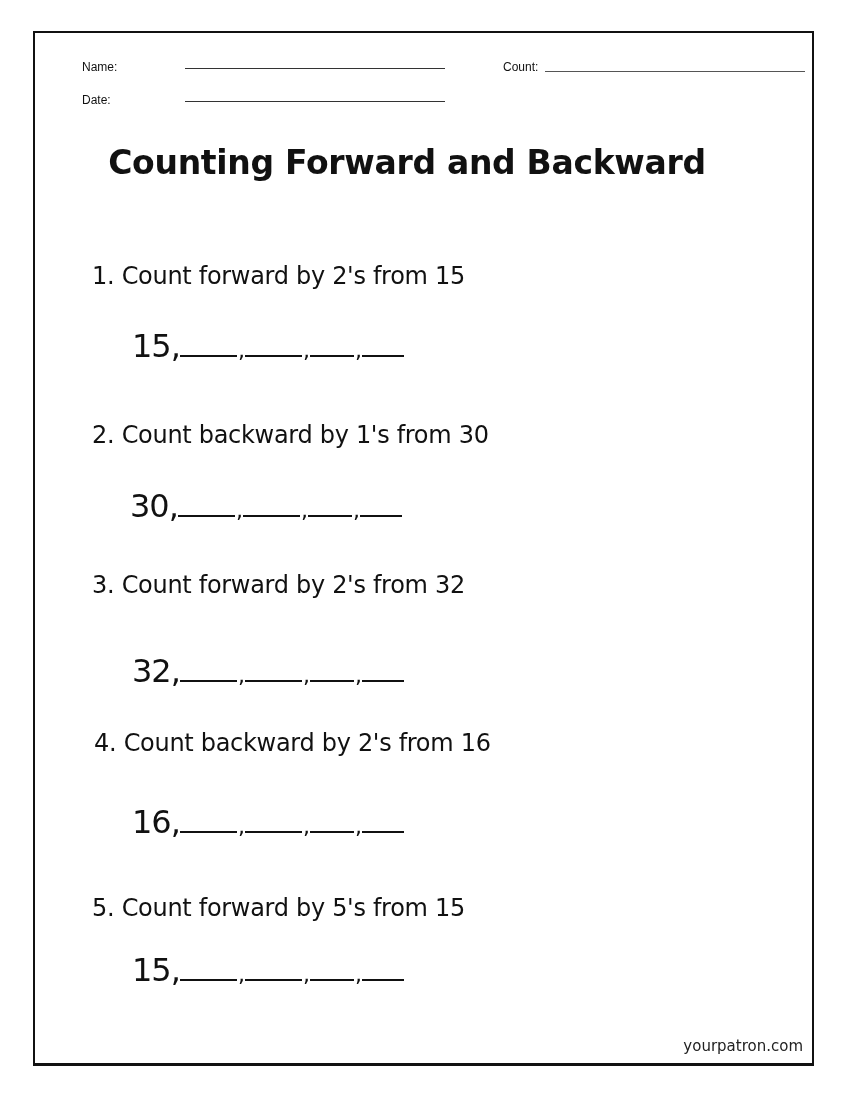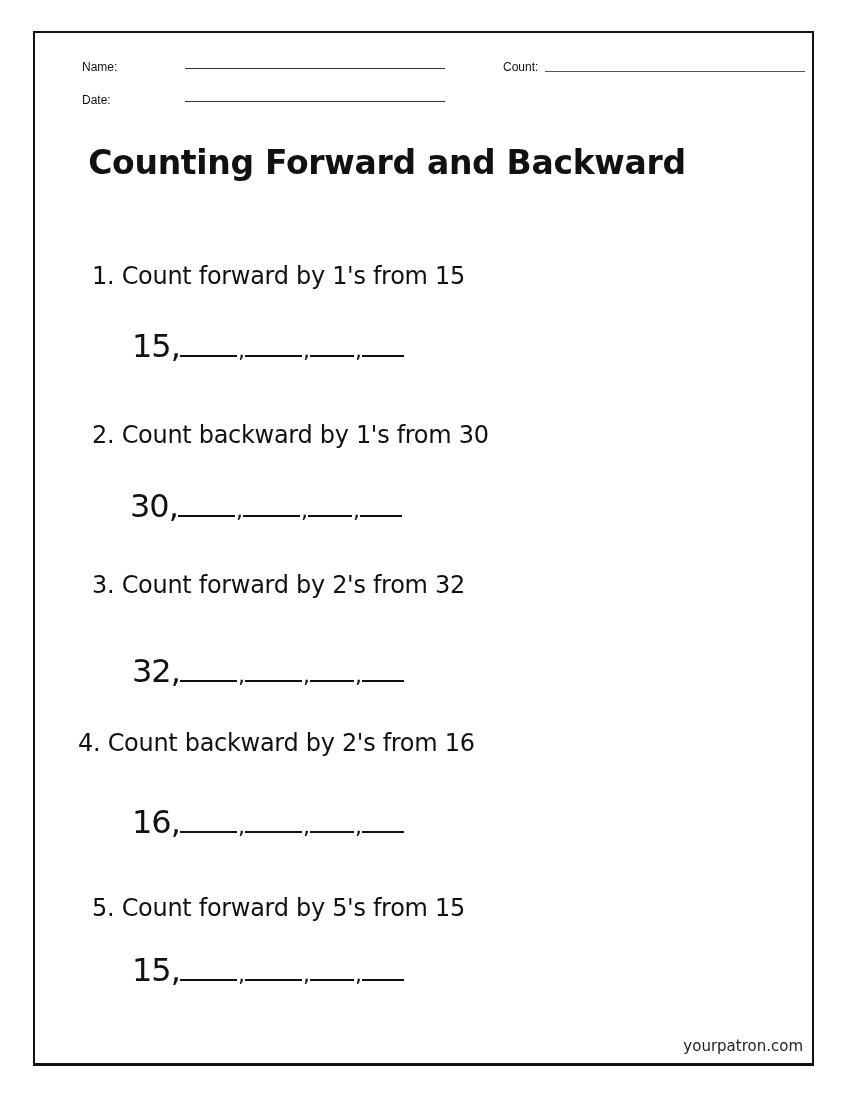--- a/index.html
+++ b/index.html
@@ -1,20 +1,20 @@
 <!DOCTYPE html>
 <html><head>
 <meta charset="utf-8">
 <style>
   html, body { margin:0; padding:0; background:#fff; }
   body { width:850px; height:1100px; position:relative; overflow:hidden; font-family:"Liberation Sans", sans-serif; color:#111; }
   .frame { position:absolute; left:33px; top:31px; width:781px; height:1035px; border:2px solid #111; box-sizing:border-box; border-bottom-width:3px; border-top-width:2.5px; }
   .lbl { position:absolute; font-size:12px; color:#111; }
   .line { position:absolute; height:0; border-top:1px solid #333; }
-  .title { position:absolute; left:0; width:774px; top:143px; text-align:center; font-size:33px; font-weight:bold; font-family:"DejaVu Sans", sans-serif; letter-spacing:-0.3px; }
+  .title { position:absolute; left:0; width:774px; top:143px; text-align:center; font-size:33px; font-weight:bold; font-family:"DejaVu Sans", sans-serif; letter-spacing:-0.3px;padding-left:20px; }
   .q { position:absolute; left:92px; font-size:24px; font-family:"DejaVu Sans", sans-serif; font-weight:normal; letter-spacing:-0.3px; }
   .seq { position:absolute; left:132px; display:flex; align-items:flex-end; font-size:32px; font-family:"DejaVu Sans", sans-serif; letter-spacing:-1px; }
   .seq .start { line-height:1; }
   .blank { display:inline-block; border-bottom:2px solid #111; height:0; margin-bottom:5px; }
   .comma { display:inline-block; font-size:22px; line-height:1; margin:0 1px; }
   .footer { position:absolute; right:47px; top:1037px; font-size:15px; font-family:"DejaVu Sans", sans-serif; color:#222;text-align:center; }
 </style>
 </head>
 <body>
 
@@ -22,21 +22,21 @@
 
 <div class="lbl" style="left:82px;top:60px;">Name:</div>
 <div class="line" style="left:185px;top:68px;width:260px;"></div>
 <div class="lbl" style="left:82px;top:93px;">Date:</div>
 <div class="line" style="left:185px;top:101px;width:260px;"></div>
 <div class="lbl" style="left:503px;top:60px;">Count:</div>
 <div class="line" style="left:545px;top:71px;width:260px;border-top:1.5px solid #555;"></div>
 
 <div class="title">Counting Forward and Backward</div>
 
-<div class="q" style="top:262px;">1. Count forward by 1's from 15</div>
+<div class="q" style="top:262px;">1. Count forward by 2's from 15</div>
 <div class="seq" style="top:330px;">
   <span class="start">15,</span>
   <span class="blank" style="width:57px;"></span>
     <span class="comma">,</span>
   <span class="blank" style="width:57px;"></span>
     <span class="comma">,</span>
   <span class="blank" style="width:44px;"></span>
     <span class="comma">,</span>
   <span class="blank" style="width:42px;"></span>
 </div>
@@ -58,21 +58,21 @@
   <span class="start">32,</span>
   <span class="blank" style="width:57px;"></span>
     <span class="comma">,</span>
   <span class="blank" style="width:57px;"></span>
     <span class="comma">,</span>
   <span class="blank" style="width:44px;"></span>
     <span class="comma">,</span>
   <span class="blank" style="width:42px;"></span>
 </div>
 
-<div class="q" style="top:729px;left:78px;">4. Count backward by 2's from 16</div>
+<div class="q" style="top:729px;left:94px;">4. Count backward by 2's from 16</div>
 <div class="seq" style="top:806px;">
   <span class="start">16,</span>
   <span class="blank" style="width:57px;"></span>
     <span class="comma">,</span>
   <span class="blank" style="width:57px;"></span>
     <span class="comma">,</span>
   <span class="blank" style="width:44px;"></span>
     <span class="comma">,</span>
   <span class="blank" style="width:42px;"></span>
 </div>

